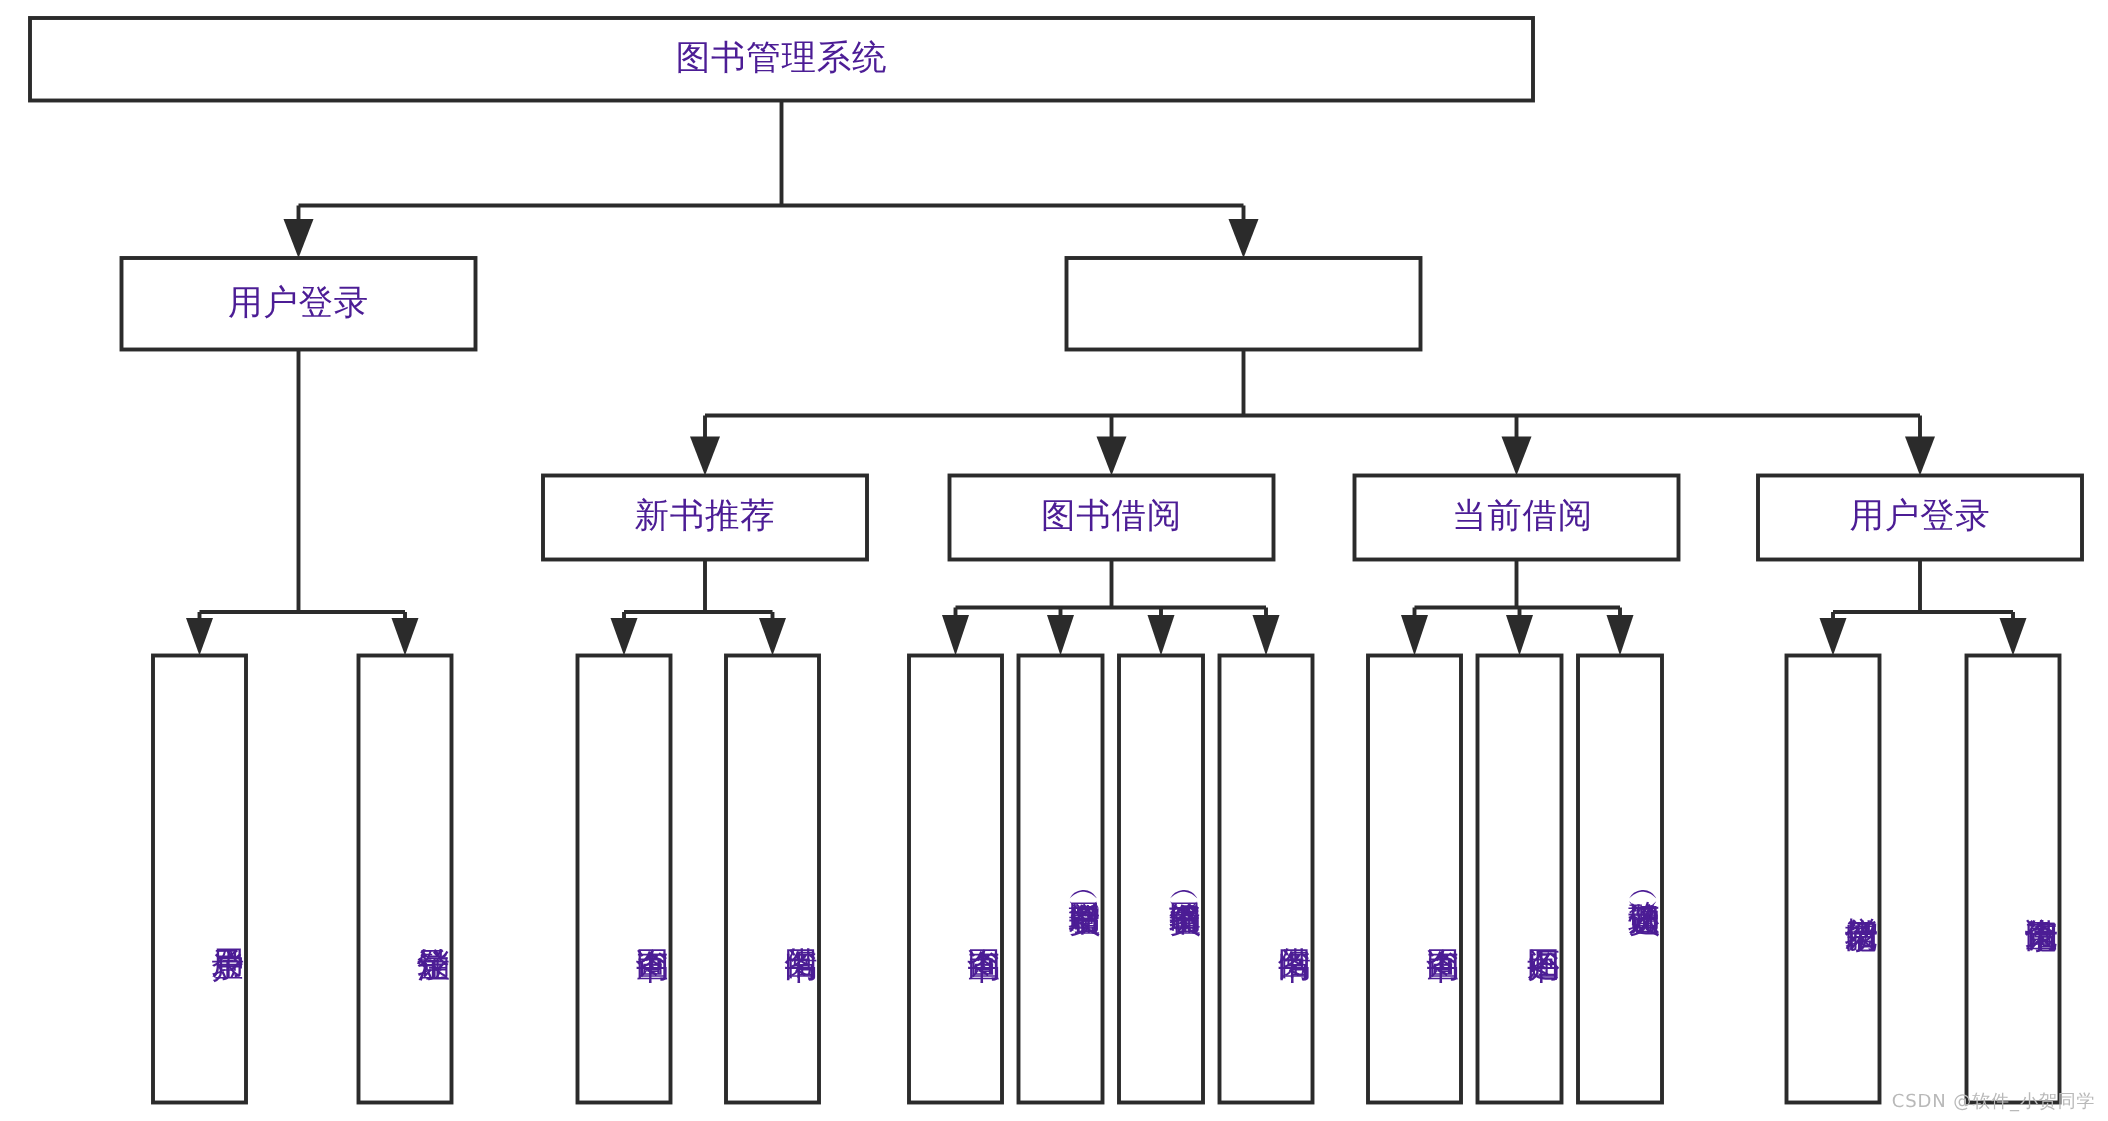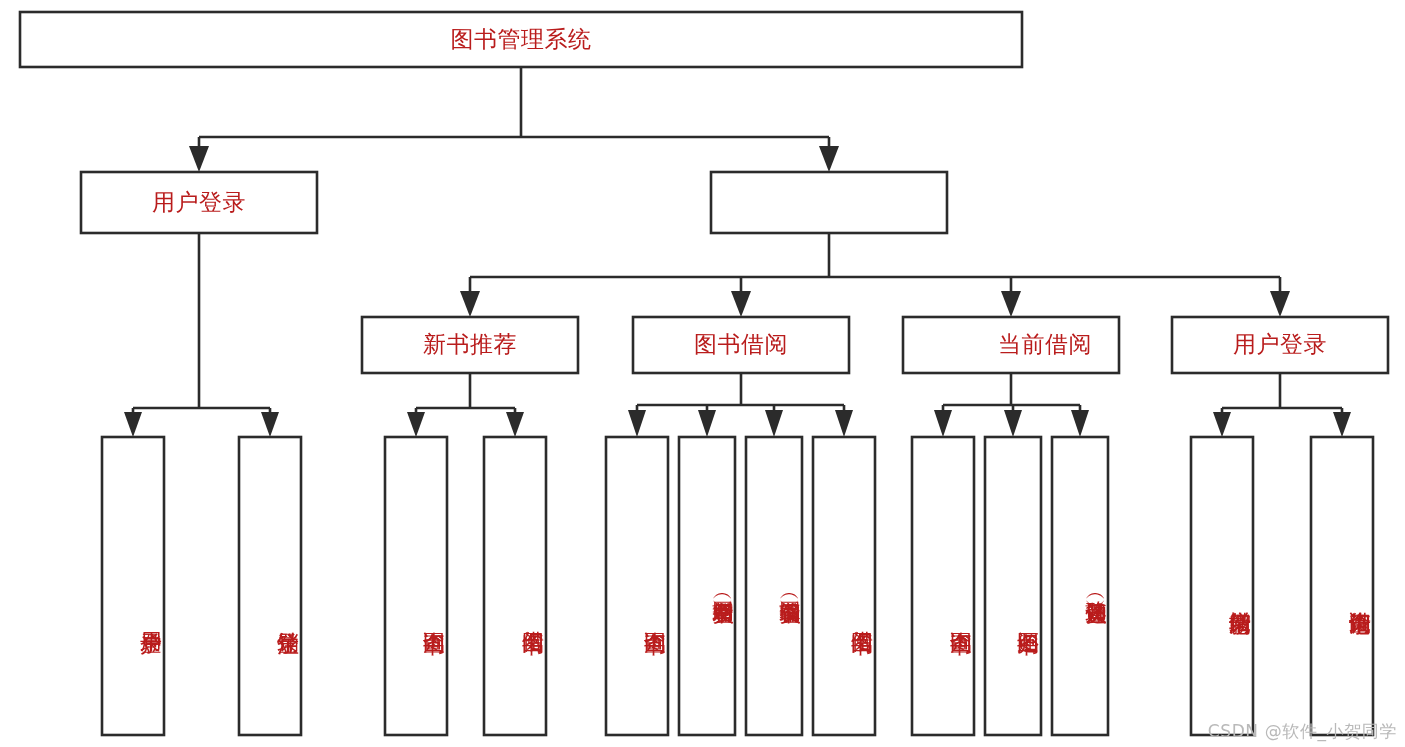--- a/index.html
+++ b/index.html
@@ -40,21 +40,21 @@
   }
   .arrow-head {
     fill: #2b2b2b;
     stroke: none;
   }
   .node-label {
     position: absolute;
     display: flex;
     align-items: center;
     justify-content: center;
-    color: #b91c1c;
+    color: #4c1d95;
     letter-spacing: 0.5px;
     pointer-events: none;
     white-space: nowrap;
   }
   .node-label.horizontal {
     font-size: 23px;
     line-height: 1.1;
   }
   .node-label.vertical {
     writing-mode: vertical-rl;
@@ -71,21 +71,21 @@
     font-size: 21px;
     line-height: 1.2;
     align-items: flex-start;
     justify-content: center;
     white-space: normal;
   }
   .watermark {
     position: absolute;
     right: 8px;
     bottom: 4px;
-    font-size: 17px;
+    font-size: 12px;
     color: #b9b9b9;
     letter-spacing: 0.6px;
     font-family: "DejaVu Sans", "Liberation Sans", sans-serif;
     white-space: nowrap;
   }
 </style>
 </head>
 <body>
 
 <div id="diagram-root">
@@ -196,21 +196,21 @@
 
   <div class="node-label horizontal" style="left:20px; top:12px; width:1002px; height:55px;">图书管理系统</div>
 
   <div class="node-label horizontal" style="left:81px; top:172px; width:236px; height:61px;">用户登录</div>
 
 
   <div class="node-label horizontal" style="left:633px; top:317px; width:216px; height:56px;">图书借阅</div>
 
   <div class="node-label horizontal" style="left:362px; top:317px; width:216px; height:56px;">新书推荐</div>
 
-  <div class="node-label horizontal" style="left:923px; top:317px; width:244px; height:56px;text-align:right;">当前借阅</div>
+  <div class="node-label horizontal" style="left:893px; top:317px; width:244px; height:56px;text-align:right;">当前借阅</div>
 
   <div class="node-label horizontal" style="left:1172px; top:317px; width:216px; height:56px;">用户登录</div>
 
   <div class="node-label vertical" style="left:102px; top:505px; width:62px; height:220px;">用户登录</div>
 
   <div class="node-label vertical" style="left:239px; top:505px; width:62px; height:220px;">注销登录</div>
 
   <div class="node-label vertical" style="left:385px; top:505px; width:62px; height:220px;">查询图书</div>
 
   <div class="node-label vertical" style="left:484px; top:505px; width:62px; height:220px;">借阅图书</div>

